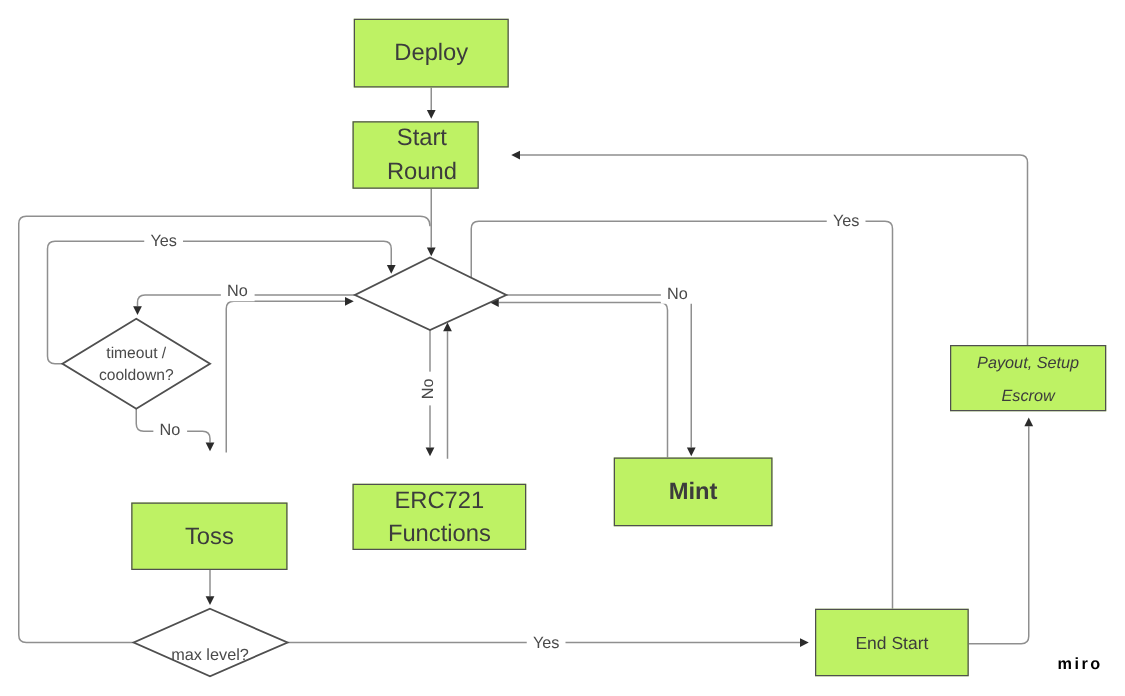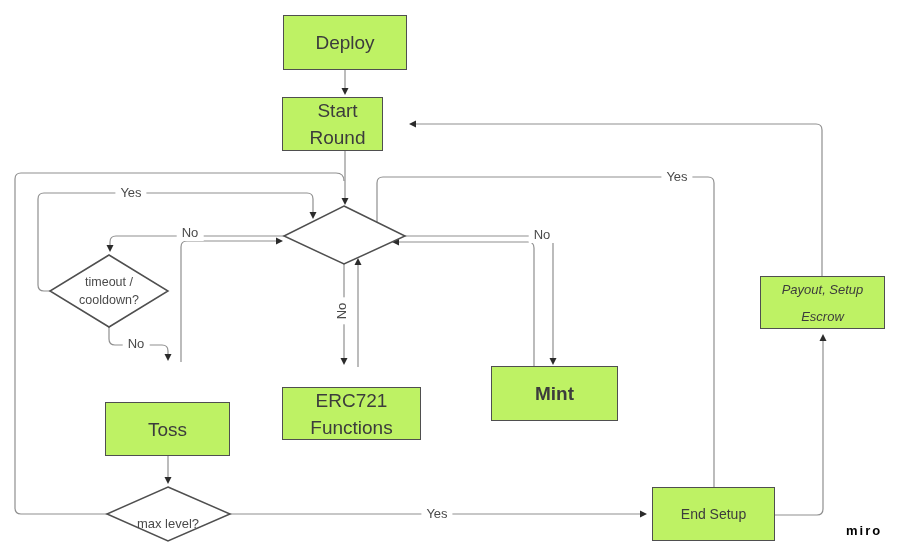--- a/index.html
+++ b/index.html
@@ -94,21 +94,21 @@
 
   <div class="node" style="left:282px;top:97px;width:101px;height:54px;padding-left:10px;">Start Round</div>
 
   <div class="node" style="left:105px;top:362px;width:125px;height:54px;margin-top:40px;">Toss</div>
 
   <div class="node" style="left:282px;top:367px;width:139px;height:53px;margin-top:20px;">ERC721
 Functions</div>
 
   <div class="node" style="left:491px;top:366px;width:127px;height:55px;font-weight:bold;">Mint</div>
 
-  <div class="node small" style="left:652px;top:487px;width:123px;height:54px;">End Setup</div>
+  <div class="node small" style="left:652px;top:487px;width:123px;height:54px;">End Start</div>
 
   <div class="node tiny" style="left:760px;top:276px;width:125px;height:53px;font-style:italic;">Payout, Setup Escrow</div>
 
 
   <div class="dlabel" style="left:109px;top:291px;width:120px;font-size:12.5px;line-height:18px;">timeout /
 cooldown?</div>
 
   <div class="dlabel" style="left:168px;top:514px;width:100px;font-size:13px;line-height:16px;margin-top:10px;">max level?</div>
 
   <span class="elabel" style="left:131px;top:193px;">Yes</span>

